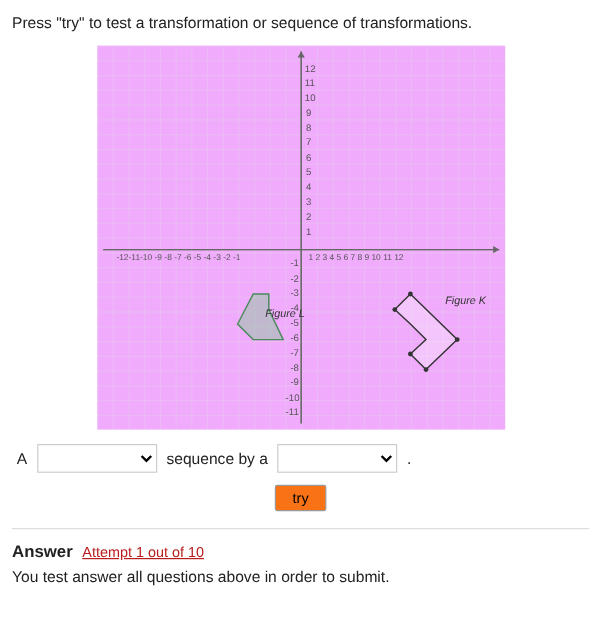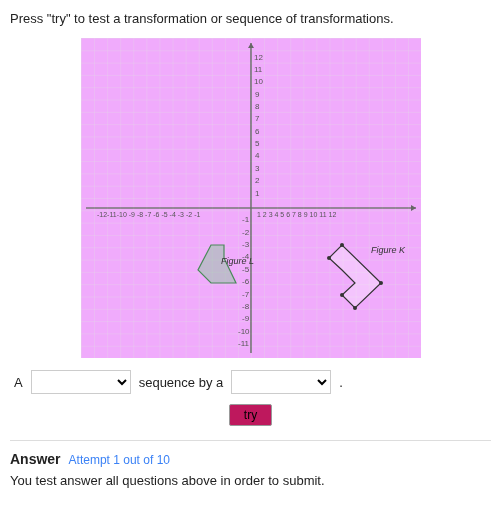--- a/index.html
+++ b/index.html
@@ -53,41 +53,42 @@
     }
     .try-row {
       display: flex;
       justify-content: center;
       margin-bottom: 14px;
     }
     .try-btn {
       padding: 3px 14px;
       font-size: 12px;
       border: 1px solid #999;
-      background: #be185d;
+      background: #f97316;
       cursor: pointer;
       border-radius: 2px;
     }
     .answer-section {
       border-top: 1px solid #ddd;
       padding-top: 10px;
     }
     .answer-label {
       display: flex;
       align-items: baseline;
       gap: 8px;
       margin-bottom: 6px;
     }
     .answer-label strong {
       font-weight: bold;
       font-size: 14px;
     }
     .attempt-text {
       font-size: 12px;
-      color: #3b82f6;
+      color: #b91c1c;
+      text-decoration: underline;
     }
     .submit-warning {
       font-size: 13px;
       color: #222;
     }
     .a-label {
       font-size: 13px;
     }
   </style>
 </head>

